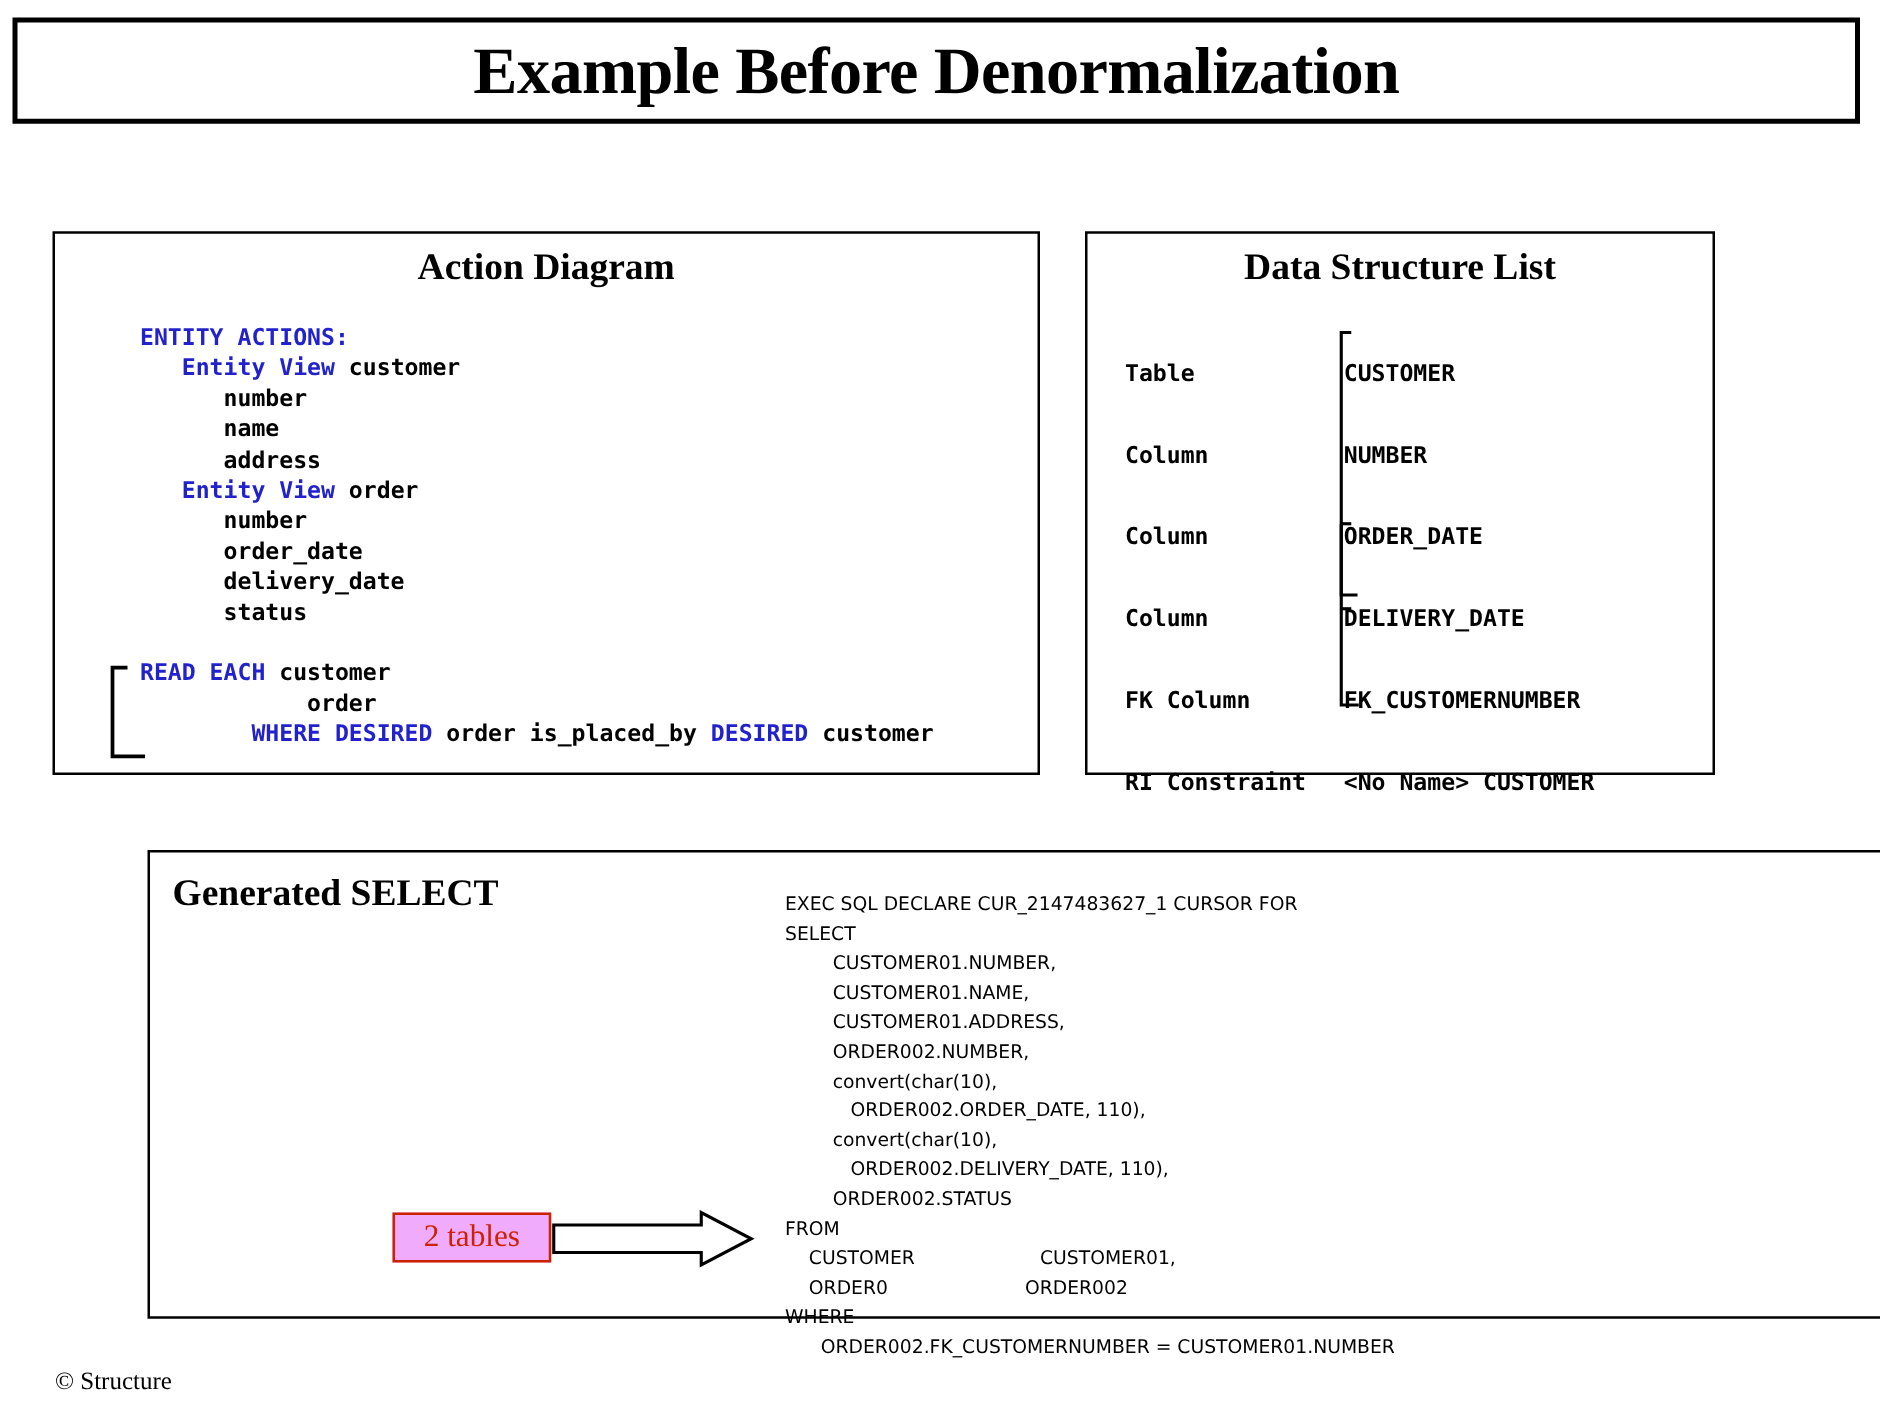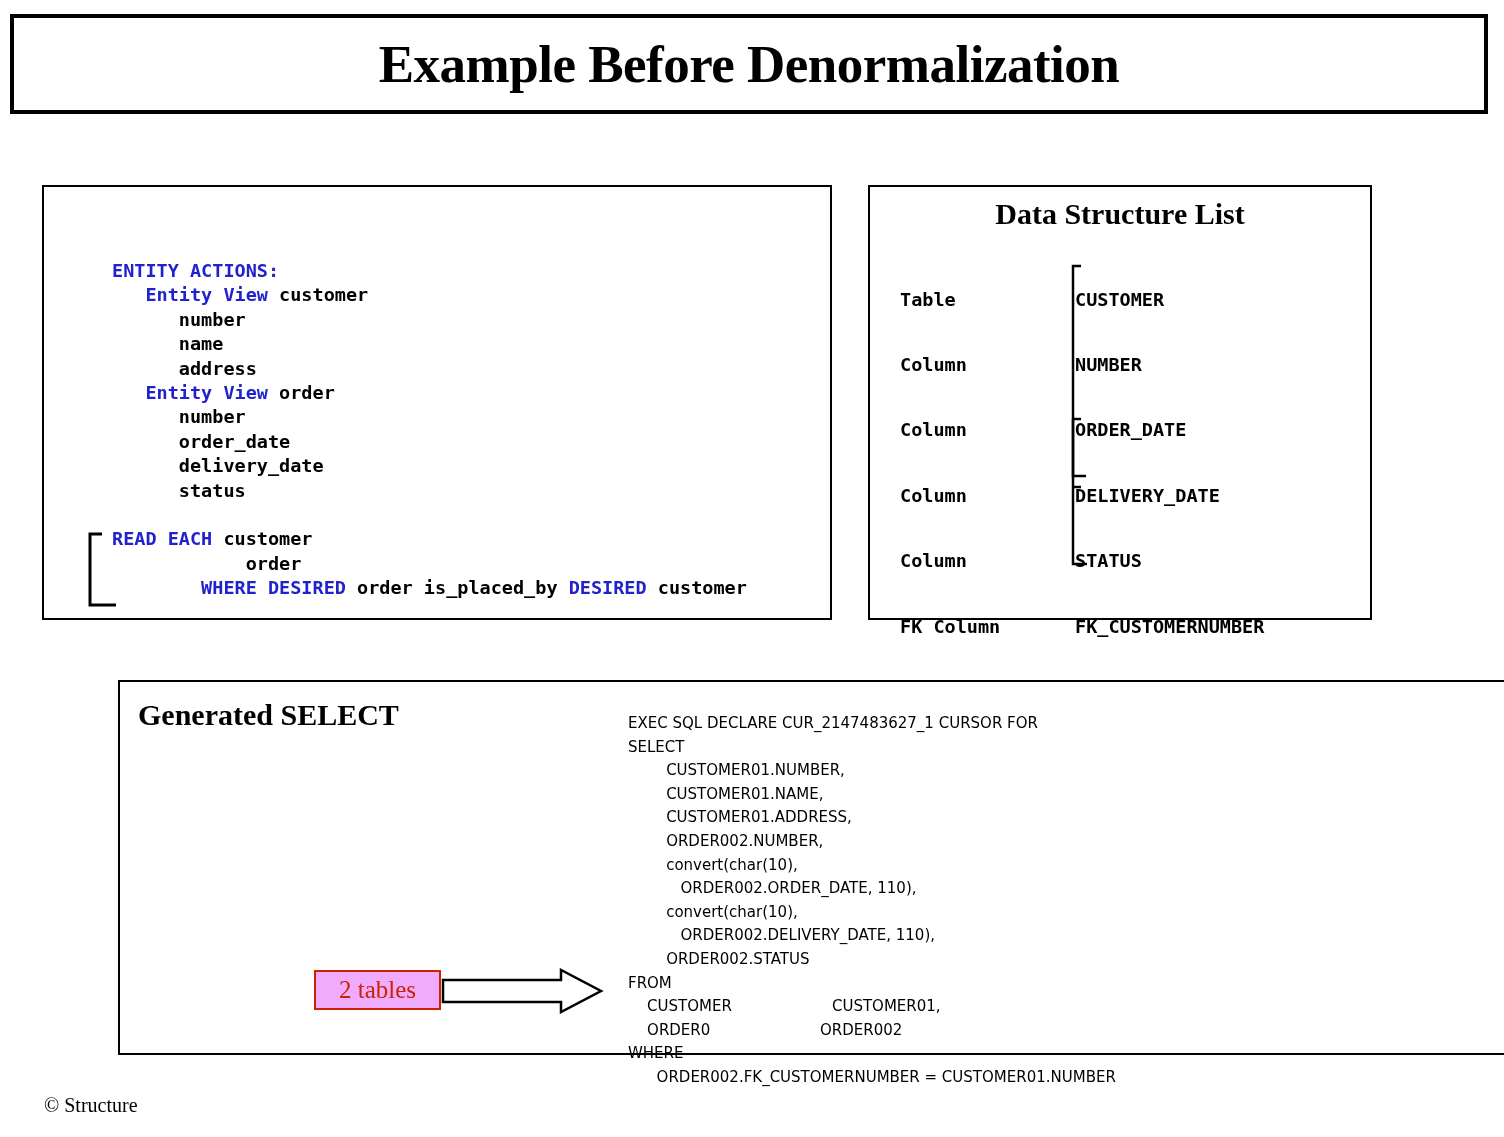--- a/index.html
+++ b/index.html
@@ -14,21 +14,21 @@
     font-family: "Liberation Serif", serif;
     overflow: hidden;
   }
 
   
   .title-box {
     position: absolute;
     left: 10px;
     top: 14px;
     width: 1478px;
-    height: 100px;
+    height: 85px;
     border: 4px solid #000000;
     box-sizing: border-box;
     display: flex;
     align-items: center;
     justify-content: center;
   }
   .title-text {
     font-family: "Liberation Serif", serif;
     font-weight: bold;
     font-size: 53px;
@@ -157,20 +157,21 @@
   }
 </style>
 </head>
 <body>
 
 <div class="title-box">
   <div class="title-text">Example Before Denormalization</div>
 </div>
 
 <div class="panel" id="action-diagram-panel">
+  <div class="panel-heading">Action Diagram</div>
 
   <div class="ad-code"><span class="kw">ENTITY ACTIONS:</span>
    <span class="kw">Entity View</span> customer
       number
       name
       address
    <span class="kw">Entity View</span> order
       number
       order_date
       delivery_date
@@ -186,21 +187,20 @@
 </div>
 
 <div class="panel" id="data-structure-panel">
   <div class="panel-heading">Data Structure List</div>
 
   <div class="dsl">
     <span class="dsl-row"><span class="dsl-label">Table</span><span>CUSTOMER</span></span>
     <span class="dsl-row"><span class="dsl-label">Column</span><span>NUMBER</span></span>
     <span class="dsl-row"><span class="dsl-label">Column</span><span>ORDER_DATE</span></span>
     <span class="dsl-row"><span class="dsl-label">Column</span><span>DELIVERY_DATE</span></span>
-    <span class="dsl-row"><span class="dsl-label">Column</span><span>STATUS</span></span>
     <span class="dsl-row"><span class="dsl-label">FK Column</span><span>FK_CUSTOMERNUMBER</span></span>
     <span class="dsl-row"><span class="dsl-label">RI Constraint</span><span>&lt;No Name&gt; CUSTOMER</span></span>
     <span class="dsl-row"><span class="dsl-label">Index (U)</span><span>I0000005     (Primary)</span></span>
     <span class="dsl-row"><span class="dsl-label">Column</span><span>NUMBER</span></span>
     <span class="dsl-row"><span class="dsl-label"></span><span></span></span>
     <span class="dsl-row"><span class="dsl-label">Index</span><span>I0000012</span></span>
     <span class="dsl-row"><span class="dsl-label">Column</span><span>FK_CUSTOMERNUMBER</span></span>
     
     
     

